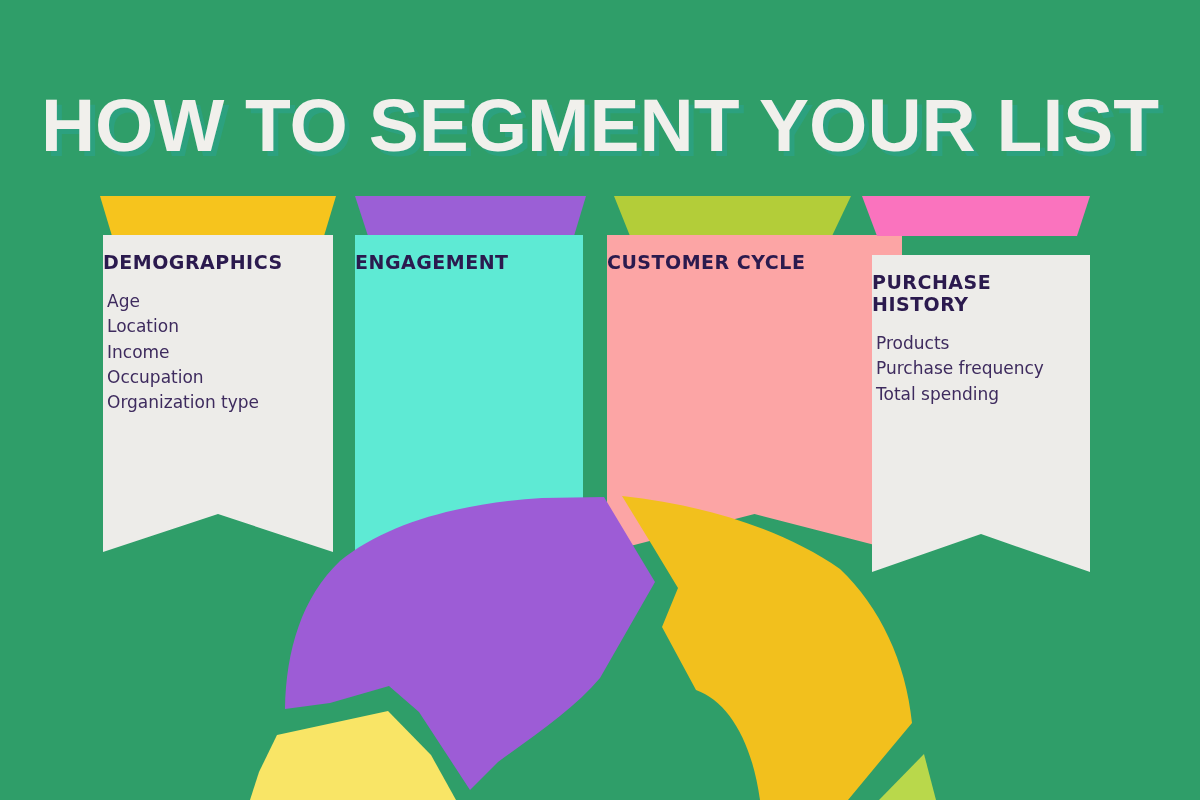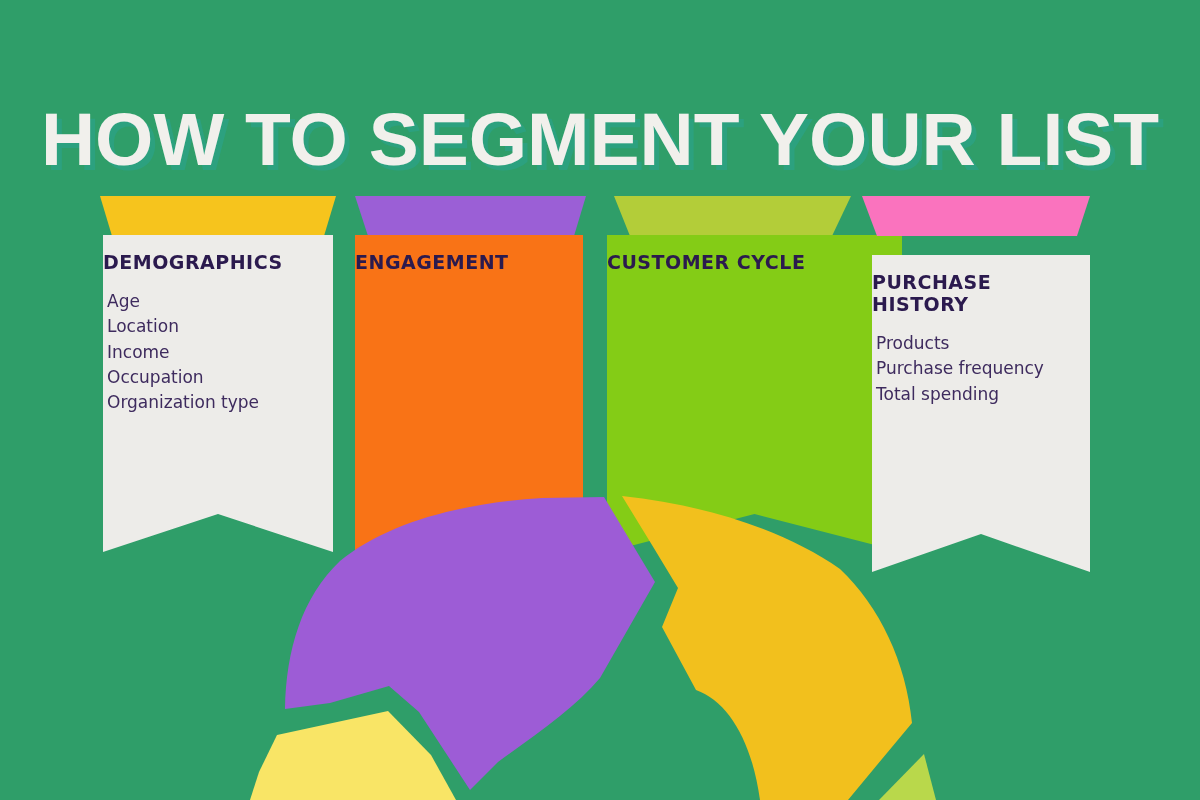--- a/index.html
+++ b/index.html
@@ -4,21 +4,21 @@
 <style>
   html,body{margin:0;padding:0;}
   .canvas{
     position:relative;
     width:1200px;height:800px;
     overflow:hidden;
     font-family:"DejaVu Sans", sans-serif;
   }
   .main-title{
     position:absolute;
-    left:0; top:52px; width:1200px;
+    left:0; top:38px; width:1200px;
     text-align:center;
     font-family:"Liberation Sans", sans-serif;
     font-weight:bold;
     font-size:75px;
     line-height:1.0;
     letter-spacing:0px;
     white-space:nowrap;
   }
   .trap{
     position:absolute;
@@ -60,26 +60,26 @@
     <div class="card-items" style="color: rgb(62, 43, 94);">
         <div>Age</div>
         <div>Location</div>
         <div>Income</div>
         <div>Occupation</div>
         <div>Organization type</div>
       </div>
   </div>
 
   <div class="trap" style="left: 355px; width: 231px; clip-path: polygon(0px 0px, 100% 0px, calc(100% - 12px) 100%, 13px 100%); background: rgb(155, 95, 214);"></div>
-  <div class="card-body" style="left: 355px; width: 228px; background: #f97316;">
+  <div class="card-body" style="left: 355px; width: 228px; background: #5eead4;">
     <div class="card-title" style="color: rgb(43, 26, 78);">ENGAGEMENT</div>
   </div>
 
   <div class="trap" style="left: 614px; width: 237px; clip-path: polygon(0px 0px, 100% 0px, calc(100% - 19px) 100%, 16px 100%); background: rgb(179, 205, 57);"></div>
-  <div class="card-body" style="left: 607px; width: 295px; background: #84cc16;">
+  <div class="card-body" style="left: 607px; width: 295px; background: #fca5a5;">
     <div class="card-title" style="color: rgb(43, 26, 78);">CUSTOMER CYCLE</div>
   </div>
 
   <div class="trap" style="left: 862px; width: 228px; clip-path: polygon(0px 0px, 100% 0px, calc(100% - 13px) 100%, 15px 100%); background: rgb(250, 115, 190);"></div>
   <div class="card-body" style="left: 872px; width: 218px; background: rgb(237, 236, 233); margin-top: 20px;">
     <div class="card-title" style="color: rgb(43, 26, 78);">PURCHASE HISTORY</div>
     <div class="card-items" style="color: rgb(62, 43, 94);">
         <div>Products</div>
         <div>Purchase frequency</div>
         <div>Total spending</div>

